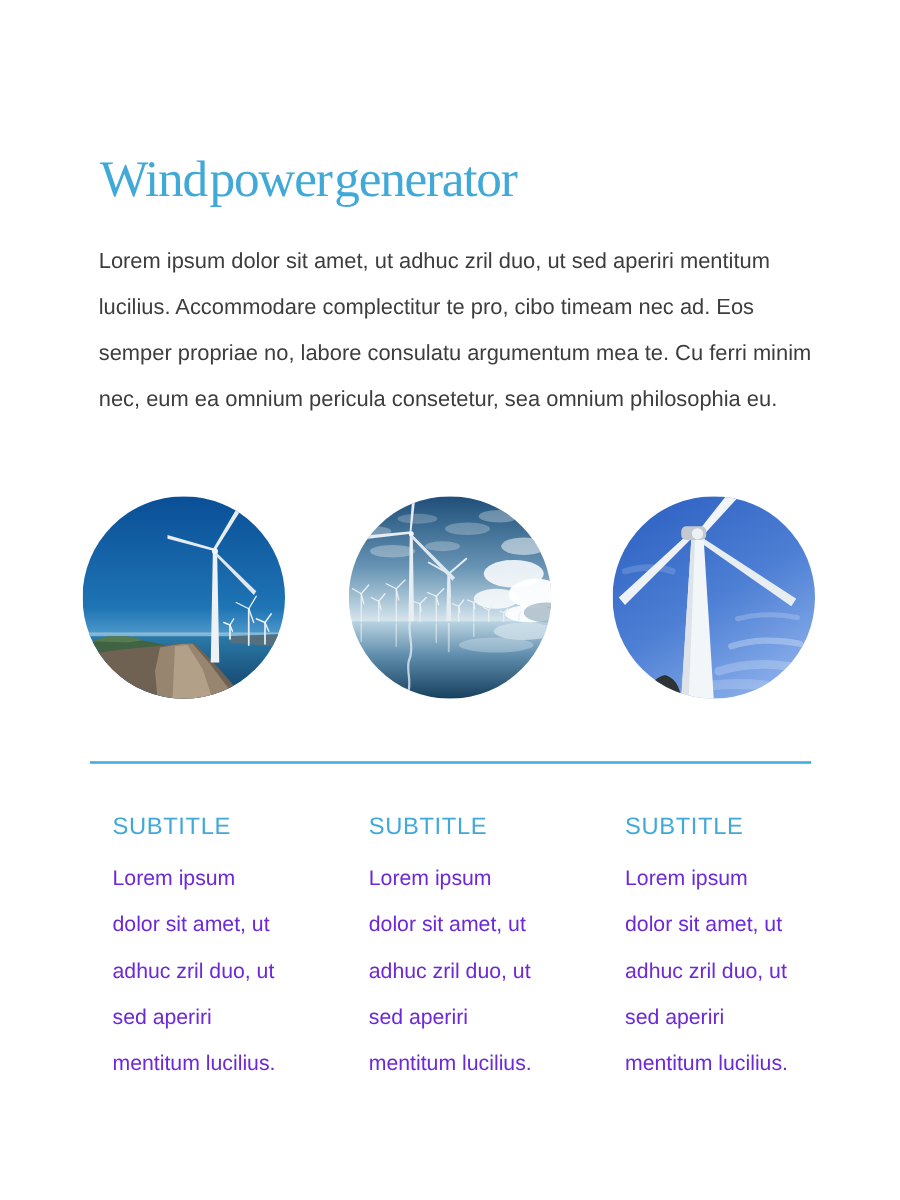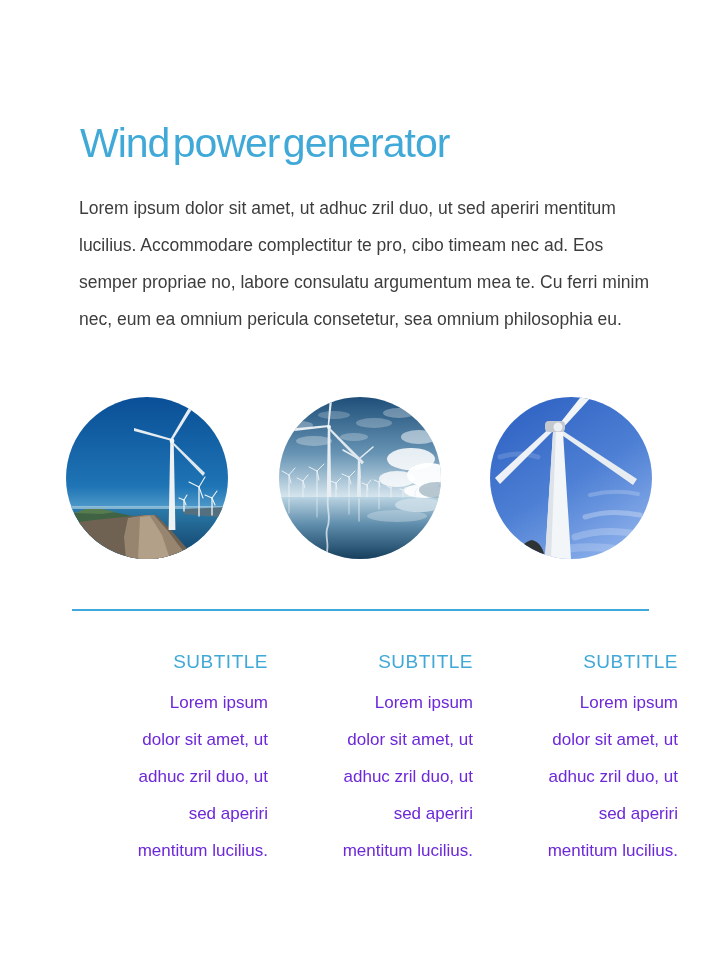--- a/index.html
+++ b/index.html
@@ -1,29 +1,29 @@
 <!DOCTYPE html>
 <html><head>
 <meta charset="utf-8">
 <style>
   html,body{margin:0;padding:0;background:#ffffff;}
   .page{position:relative;width:720px;height:960px;background:#ffffff;overflow:hidden;
         font-family:"Liberation Sans",sans-serif;}
   .title{position:absolute;left:80px;top:120px;margin:0;
-         font-family:Liberation Sans, sans-serif;font-weight:400;
+         font-family:Liberation Serif, serif;font-weight:400;
          font-size:41px;line-height:46px;color:#41a9d8;
          word-spacing:-7px;letter-spacing:-1px;}
   .intro{position:absolute;left:79px;top:190px;margin:0;width:595px;
          font-size:17.5px;line-height:37px;color:#3d3d3d;white-space:pre-line;}
   .photo{position:absolute;top:397px;width:162px;height:162px;border-radius:50%;
          overflow:hidden;}
   #photo-1{left:66px;} #photo-2{left:279px;} #photo-3{left:490px;}
   .photo svg{display:block;}
   .divider{position:absolute;left:72px;top:609px;width:577px;height:2px;background:#3fa9dc;}
-  .col{position:absolute;top:651px;width:178px;text-align:right;}
+  .col{position:absolute;top:651px;width:178px;}
   #col-1{left:90px;} #col-2{left:295px;} #col-3{left:500px;}
   .subtitle{font-size:19px;line-height:22px;color:#41a9d8;letter-spacing:0.5px;}
   .coltext{margin-top:11px;font-size:17px;line-height:37px;color:#6d28d9;white-space:pre-line;}
 </style>
 </head>
 <body>
 
 <div class="page">
 
   <h1 class="title">Wind power generator</h1>

